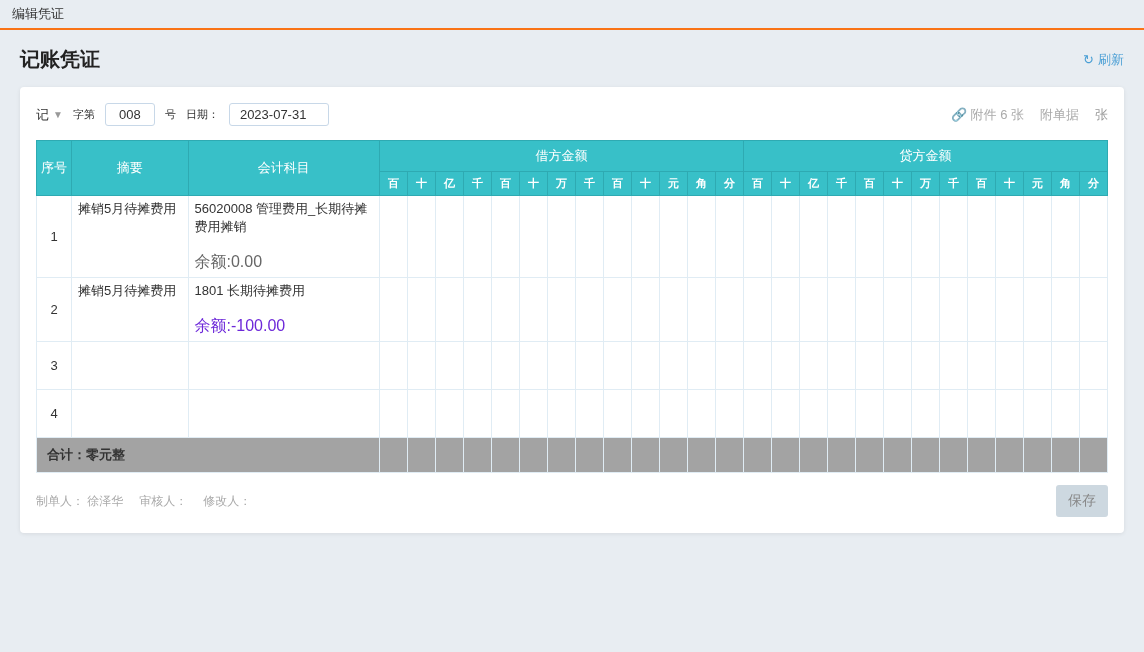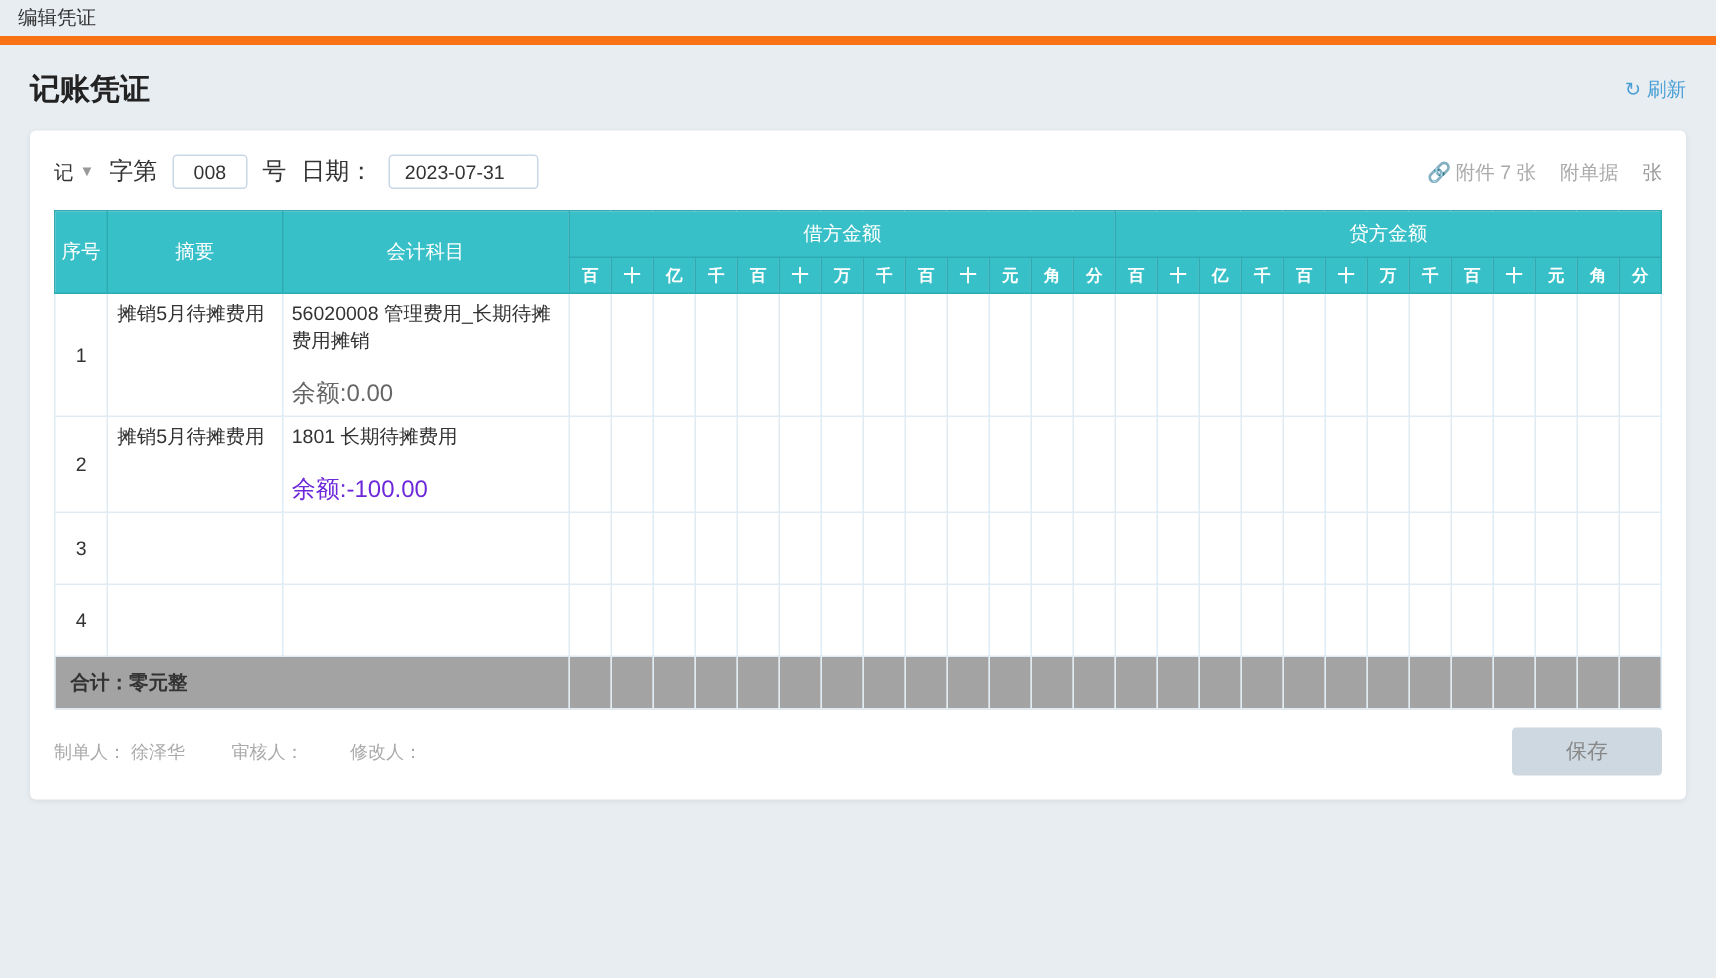--- a/index.html
+++ b/index.html
@@ -10,21 +10,21 @@
       width: 1144px;
       height: 652px;
       overflow: hidden;
     }
 
     .title-bar {
       background: #e8edf2;
       padding: 6px 12px;
       font-size: 13px;
       color: #333;
-      border-bottom: 6px solid #f97316;
+      border-bottom: 2px solid #f97316;
       height: 30px;
       display: flex;
       align-items: center;
     }
 
     .main-container {
       padding: 16px 20px;
       height: calc(652px - 30px);
       overflow-y: auto;
     }
@@ -62,21 +62,21 @@
 
     .form-row {
       display: flex;
       align-items: center;
       gap: 10px;
       margin-bottom: 14px;
     }
 
     .form-label {
       color: #333;
-      font-size: 16px;
+      font-size: 11px;
     }
 
     .voucher-type-select {
       display: flex;
       align-items: center;
       gap: 4px;
     }
 
     .voucher-type-val {
       color: #333;
@@ -200,29 +200,29 @@
       margin-top: 12px;
       display: flex;
       align-items: center;
       justify-content: space-between;
       color: #aaa;
       font-size: 12px;
     }
 
     .footer-fields {
       display: flex;
-      gap: 31px;
+      gap: 16px;
     }
 
     .save-btn {
       background: #cdd8e0;
       color: #888;
       border: none;
       border-radius: 3px;
-      padding: 7px 36px;
+      padding: 7px 12px;
       font-size: 14px;
       cursor: pointer;
     }
   </style>
 </head>
 <body>
 
 <div class="title-bar">
   <span>编辑凭证</span>
 </div>
@@ -245,21 +245,21 @@
       </div>
       <span class="form-label">字第</span>
       <div class="field-box">008</div>
       <span class="form-label">号</span>
       <span class="form-label">日期：</span>
       <div class="date-field">2023-07-31</div>
 
       <div class="attachment-area">
         <span class="attachment-link">
           <span>🔗</span>
-          <span>附件 7 张</span>
+          <span>附件 6 张</span>
         </span>
         <span class="attachment-link">附单据</span>
         <span>张</span>
       </div>
     </div>
 
     <div class="table-wrapper">
       <table>
         <thead>
           <tr class="col-header-top">

